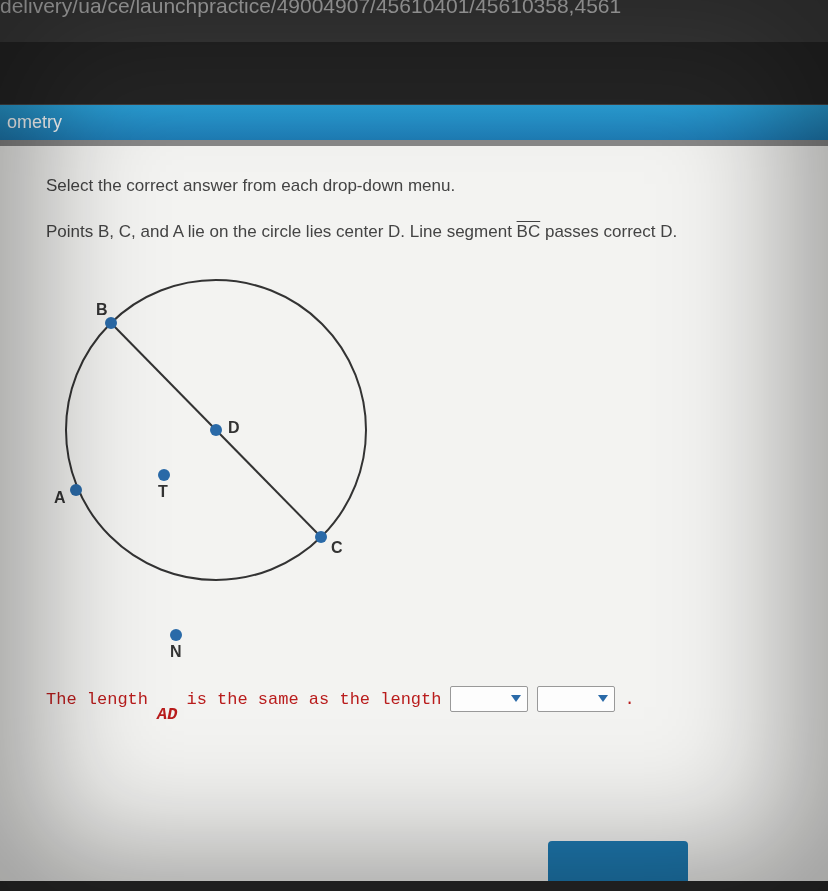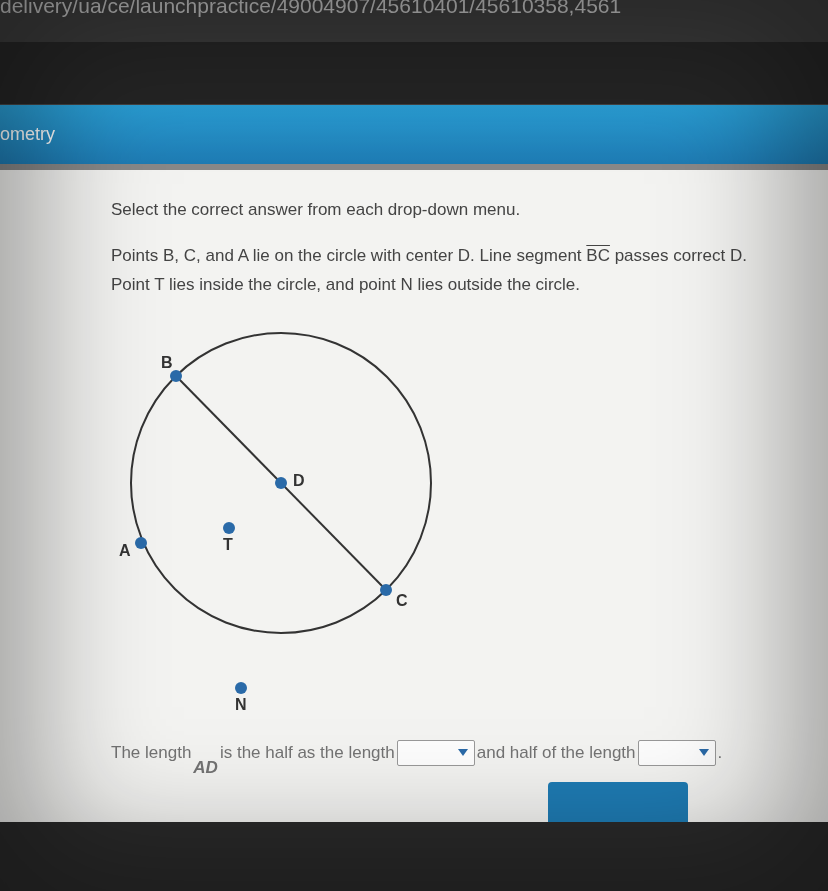--- a/index.html
+++ b/index.html
@@ -20,35 +20,35 @@
     display: flex;
     align-items: flex-end;
   }
   .dark-gap {
     background: #252525;
     height: 62px;
   }
   .tab-bar {
     background: linear-gradient(#2a9fd6, #1e7bb3);
     color: #fff;
-    padding: 12px 0 12px 0;
+    padding: 12px 0 12px 7px;
     font-size: 18px;
-    height: 60px;
+    height: 36px;
     display: flex;
     align-items: center;
     border-top: 1px solid #444;
   }
   .content-shadow {
     background: #888;
     height: 6px;
   }
   .content {
     background: #f3f3f1;
-    padding: 30px 20px 30px 111px;
-    height: 652px;
+    padding: 30px 20px 30px 46px;
+    height: 735px;
     position: relative;
     color: #3a3a3a;
   }
   .instruction {
     font-size: 17px;
     margin-bottom: 22px;
     color: #444;
   }
   .problem-text {
     font-size: 17px;
@@ -61,26 +61,27 @@
     font-weight: normal;
   }
   .diagram {
     width: 360px;
     height: 400px;
     position: relative;
     margin-left: -10px;
   }
   .answer-row {
     font-size: 17px;
-    color: #737373;
+    color: #b91c1c;
     display: flex;
     align-items: center;
-    gap: 2px;
+    gap: 9px;
     flex-wrap: wrap;
     margin-top: 10px;
+    font-family: Liberation Mono, monospace;
   }
   .answer-row .italic-bold {
     font-style: italic;
     font-weight: bold;
     margin-top: 30px;
   }
   .dropdown {
     display: inline-flex;
     align-items: center;
     justify-content: flex-end;
@@ -127,22 +128,21 @@
 <div class="tab-bar">
   <span>ometry</span>
 </div>
 <div class="content-shadow"></div>
 
 <div class="content">
 
   <p class="instruction">Select the correct answer from each drop-down menu.</p>
 
   <p class="problem-text">
-    <span>Points B, C, and A lie on the circle with center D. Line segment </span><span class="overline">BC</span><span> passes correct D.</span><br>
-    <span>Point T lies inside the circle, and point N lies outside the circle.</span>
+    <span>Points B, C, and A lie on the circle lies center D. Line segment </span><span class="overline">BC</span><span> passes correct D.</span><br>
   </p>
 
   <div class="diagram">
     <svg width="360" height="400" viewBox="0 0 360 400">
 
       <circle cx="180" cy="165" r="150" fill="none" stroke="#333" stroke-width="2"></circle>
 
       <line x1="75" y1="58" x2="285" y2="272" stroke="#333" stroke-width="2"></line>
 
       <circle cx="75" cy="58" r="6" fill="#2a6aa8"></circle>
@@ -161,27 +161,26 @@
       <text x="295" y="288" font-size="16" font-weight="bold" fill="#333">C</text>
 
       <circle cx="140" cy="370" r="6" fill="#2a6aa8"></circle>
       <text x="134" y="392" font-size="16" font-weight="bold" fill="#333">N</text>
     </svg>
   </div>
 
   <div class="answer-row">
     <span>The length </span>
     <span class="italic-bold">AD</span>
-    <span> is the half as the length</span>
+    <span> is the same as the length</span>
     <span class="dropdown">
       <svg width="10" height="8" viewBox="0 0 10 8">
           <polygon points="0,0 10,0 5,7" fill="#2a6aa8"></polygon>
         </svg>
     </span>
-    <span>and half of the length</span>
     <span class="dropdown">
       <svg width="10" height="8" viewBox="0 0 10 8">
           <polygon points="0,0 10,0 5,7" fill="#2a6aa8"></polygon>
         </svg>
     </span>
     <span>.</span>
   </div>
 
   <div class="submit-btn">
     <span></span>

